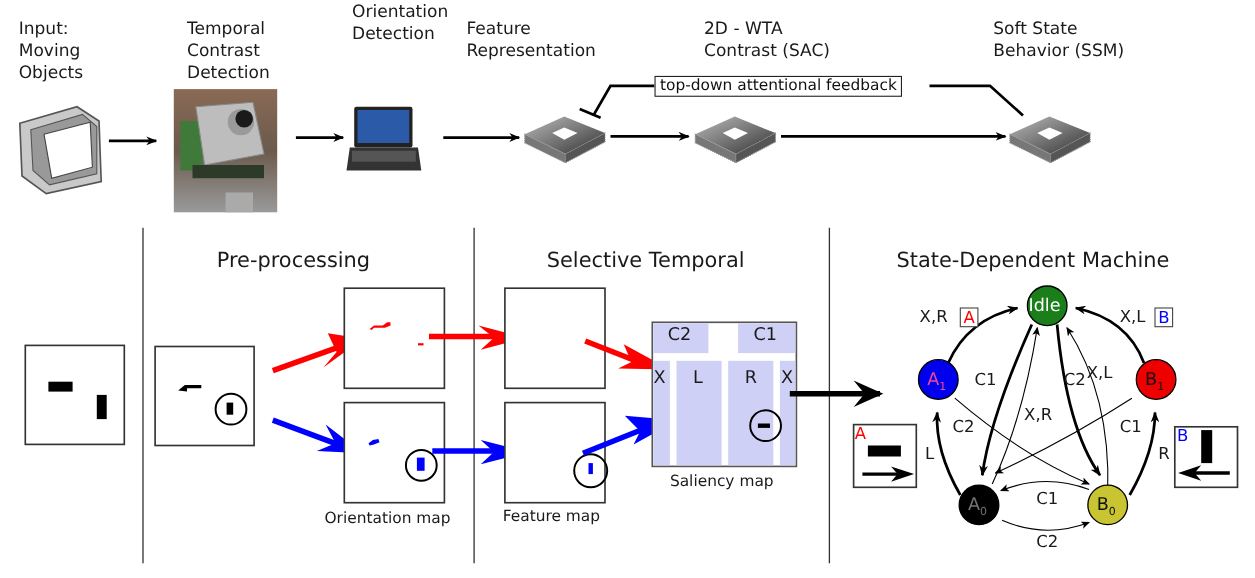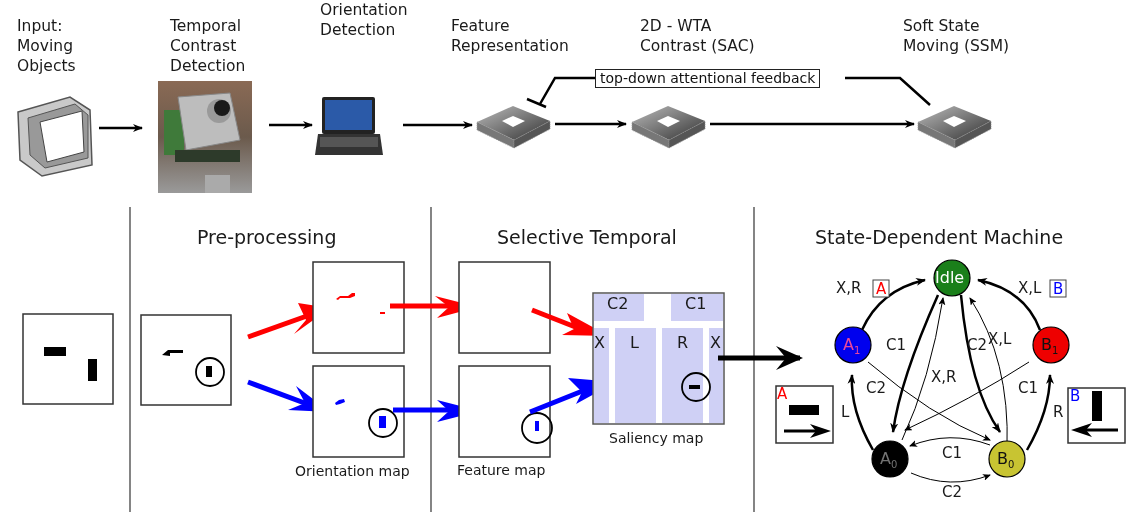--- a/index.html
+++ b/index.html
@@ -14,26 +14,26 @@
 <body>
 
 <div class="lbl" style="left:17px;top:16px">Input:
 Moving
 Objects</div>
 <div class="lbl" style="left:170px;top:16px">Temporal
 Contrast
 Detection</div>
 <div class="lbl" style="left:320px;top:0">Orientation
 Detection</div>
-<div class="lbl" style="left:451px;top:16px">Feature
+<div class="lbl" style="left:424px;top:16px">Feature
 Representation</div>
 <div class="lbl" style="left:640px;top:16px">2D - WTA
 Contrast (SAC)</div>
 <div class="lbl" style="left:903px;top:16px">Soft State
-Moving (SSM)</div>
+Behavior (SSM)</div>
 
 <svg width="1141" height="525" viewBox="0 0 1141 525">
   <defs>
     <marker id="ah" markerWidth="10" markerHeight="8" refX="9" refY="4" orient="auto" markerUnits="userSpaceOnUse">
       <path d="M0,0 L10,4 L0,8 L3,4 Z" fill="#000"></path>
     </marker>
     <marker id="ahs" markerWidth="8" markerHeight="7" refX="7" refY="3.5" orient="auto" markerUnits="userSpaceOnUse">
       <path d="M0,0 L8,3.5 L0,7 L2,3.5 Z" fill="#000"></path>
     </marker>
     <linearGradient id="chipg" x1="0" y1="0" x2="1" y2="1">

